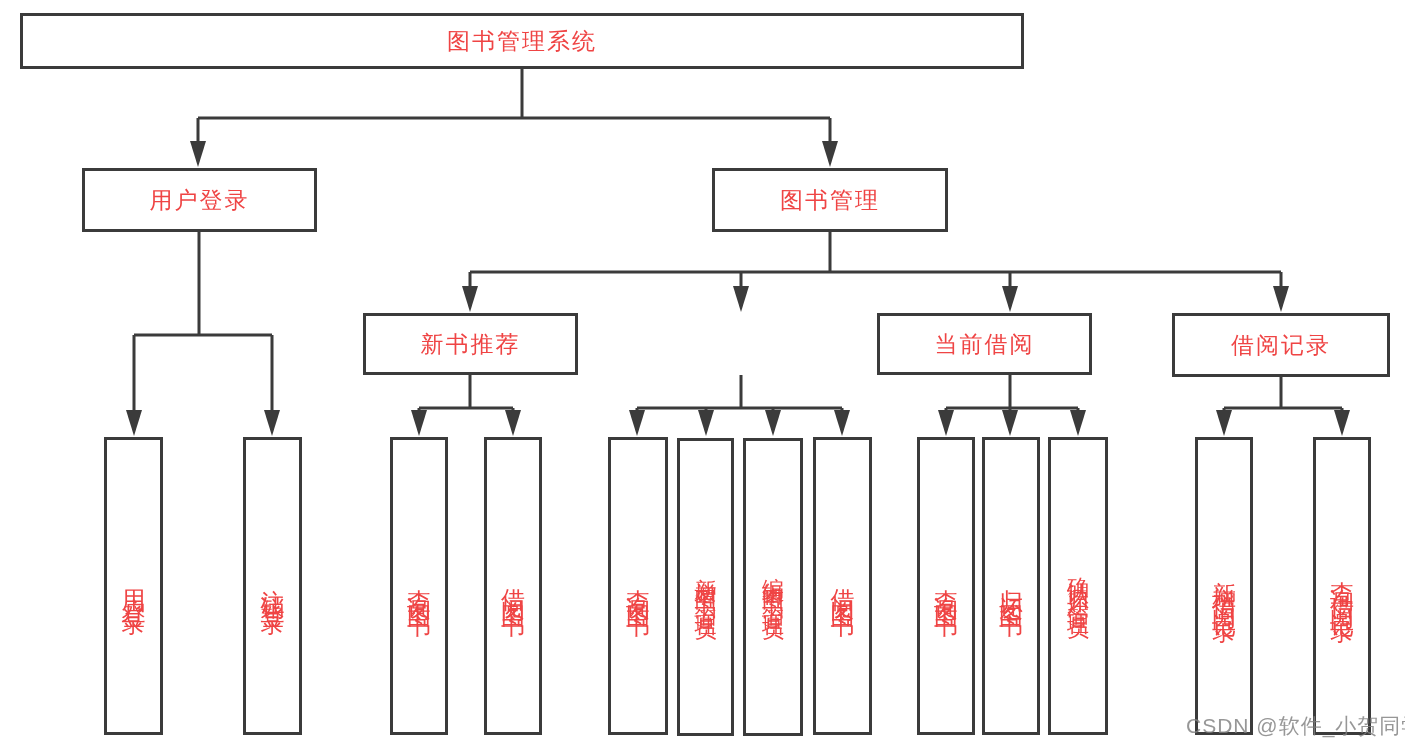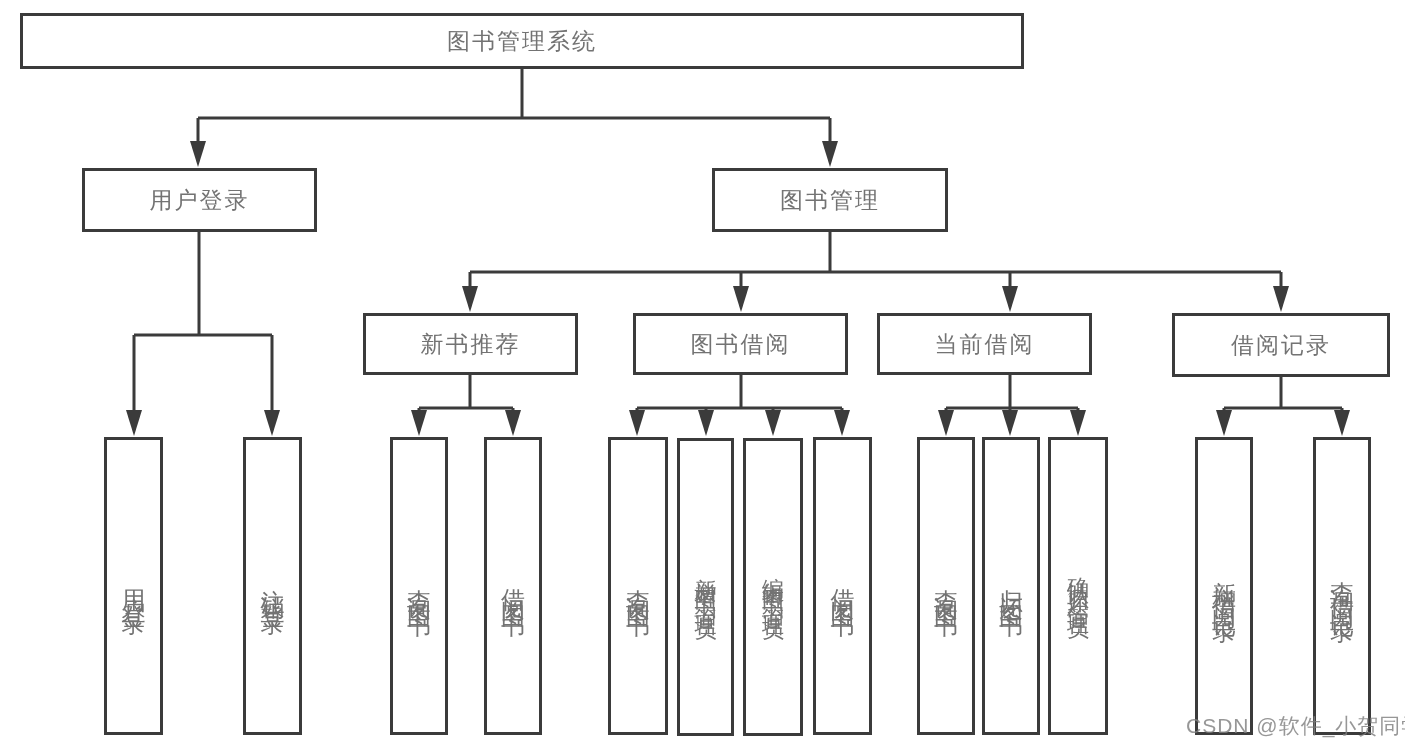--- a/index.html
+++ b/index.html
@@ -12,21 +12,21 @@
   }
   .connectors{position:absolute;left:0;top:0;}
   .node{
     position:absolute;
     box-sizing:border-box;
     border:3px solid #3b3b3b;
     background:#ffffff;
     display:flex;
     align-items:center;
     justify-content:center;
-    color:#737373;
+    color:#ef4444;
   }
   .hbox{
     font-size:23px;
     letter-spacing:2px;
     white-space:nowrap;
   }
   .vbox .vtext{
     writing-mode:vertical-rl;
     text-orientation:mixed;
     font-size:24px;
@@ -91,23 +91,20 @@
   <div class="node hbox" style="left:82px;top:168px;width:235px;height:64px;">
     <span>用户登录</span>
   </div>
   <div class="node hbox" style="left:363px;top:313px;width:215px;height:62px;">
     <span>新书推荐</span>
   </div>
 
   <div class="node hbox" style="left:712px;top:168px;width:236px;height:64px;">
     <span>图书管理</span>
   </div>
-  <div class="node hbox" style="left:633px;top:313px;width:215px;height:62px;">
-    <span>图书借阅</span>
-  </div>
   <div class="node hbox" style="left:877px;top:313px;width:215px;height:62px;">
     <span>当前借阅</span>
   </div>
   <div class="node hbox" style="left:1172px;top:313px;width:218px;height:64px;">
     <span>借阅记录</span>
   </div>
 
   <div class="node vbox" style="left:104px;top:437px;width:59px;height:298px;">
     <span class="vtext">用户登录</span>
   </div>

